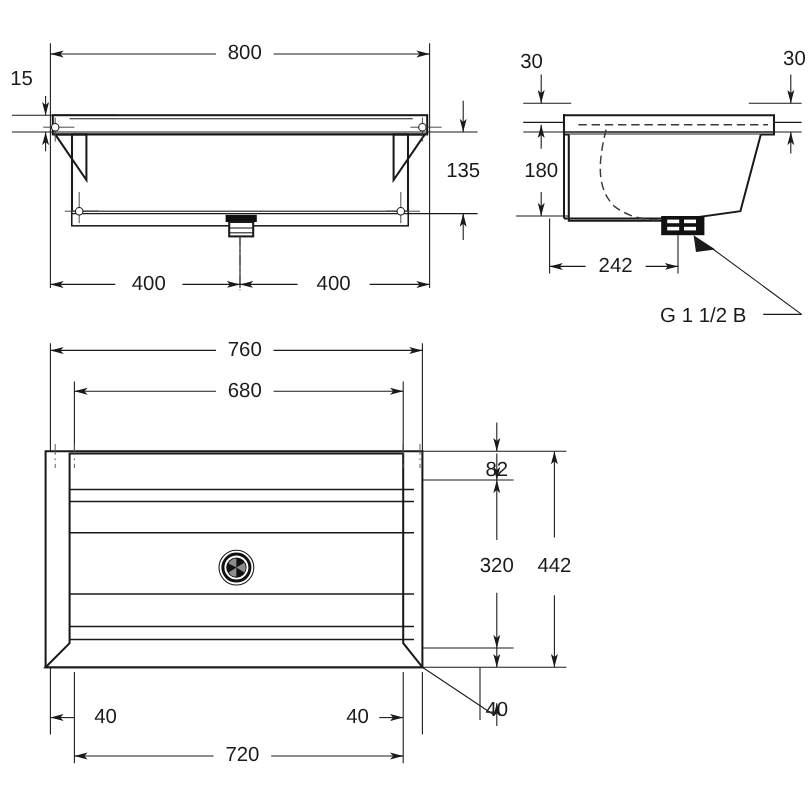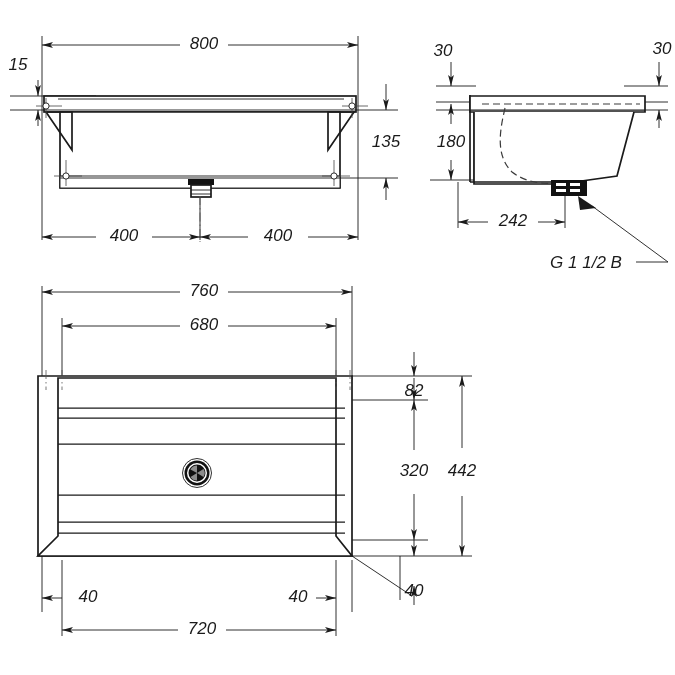--- a/index.html
+++ b/index.html
@@ -1,18 +1,18 @@
 <!DOCTYPE html>
 <html><head>
 <meta charset="utf-8">
 <style>
   html,body{margin:0;padding:0;background:#ffffff;}
   body{width:675px;height:675px;overflow:hidden;
        font-family:"Liberation Sans",sans-serif;}
-  #sheet{position:relative;width:675px;height:675px;background:#4d7c0f;font-style:italic;}
+  #sheet{position:relative;width:675px;height:675px;background:#4d7c0f;}
   svg{display:block;}
   .dimtext{font-family:"Liberation Sans",sans-serif;font-size:17px;fill:#1a1a1a;
            text-anchor:middle;dominant-baseline:middle;}
   .ln{stroke:#1a1a1a;fill:none;}
   .thick{stroke-width:1.7;}
   .med{stroke-width:1.25;}
   .thin{stroke-width:0.9;}
   .hair{stroke-width:0.8;stroke:#444;}
   .dimline{stroke:#1a1a1a;stroke-width:0.9;fill:none;}
   .extline{stroke:#1a1a1a;stroke-width:0.9;fill:none;}

